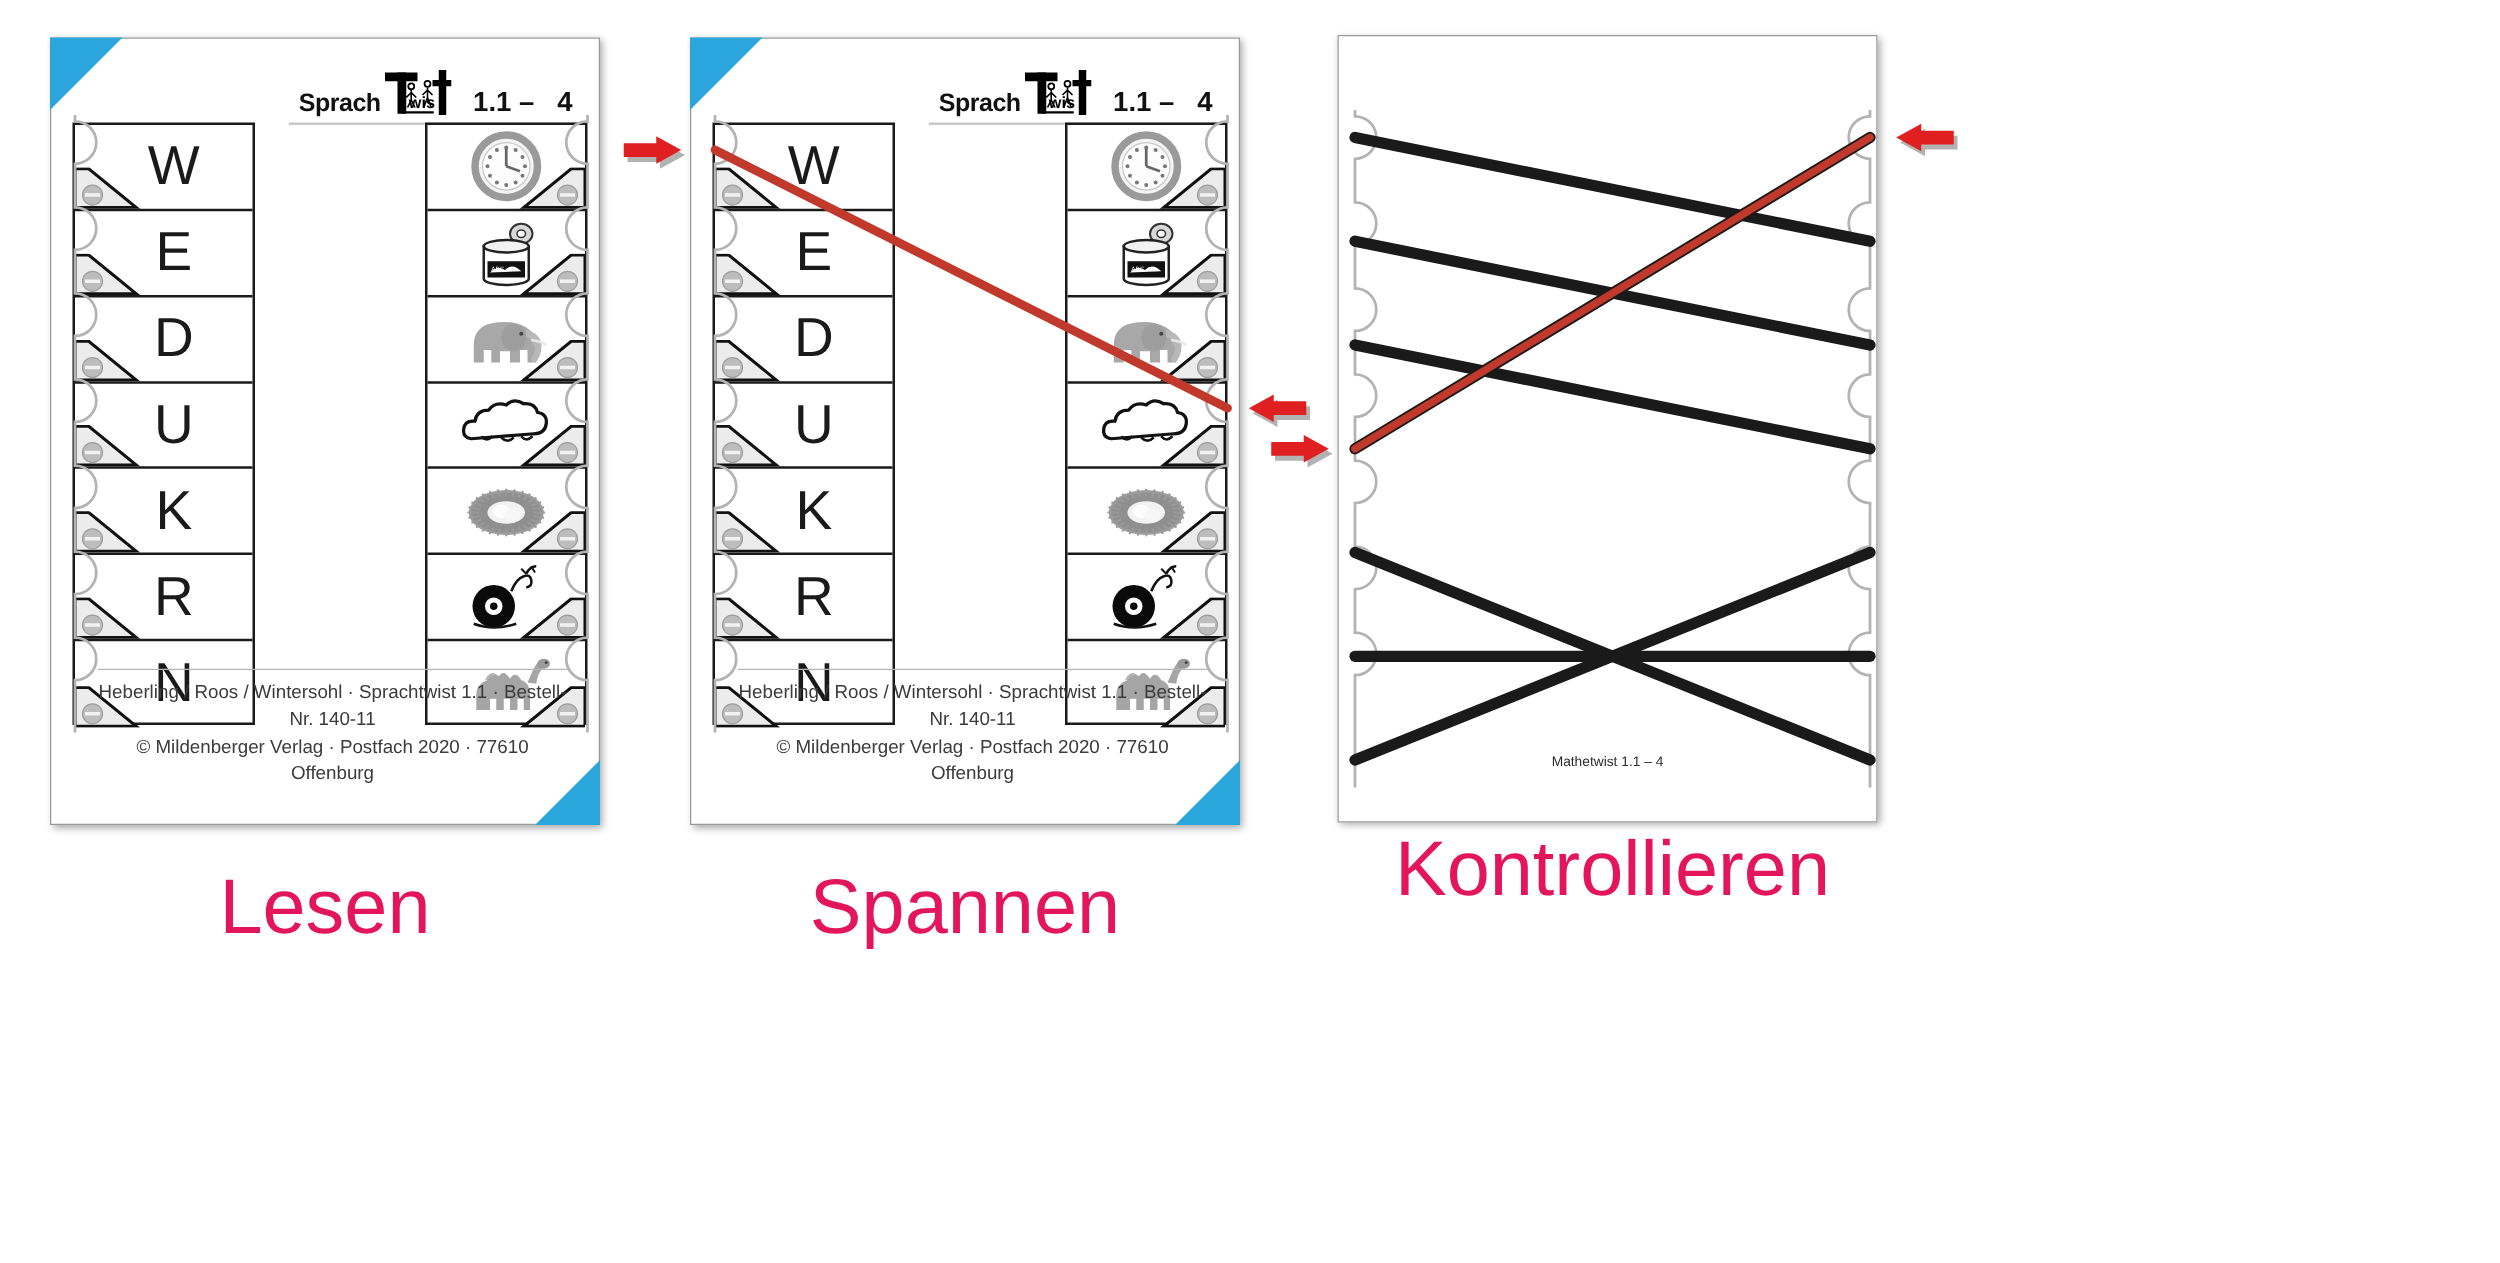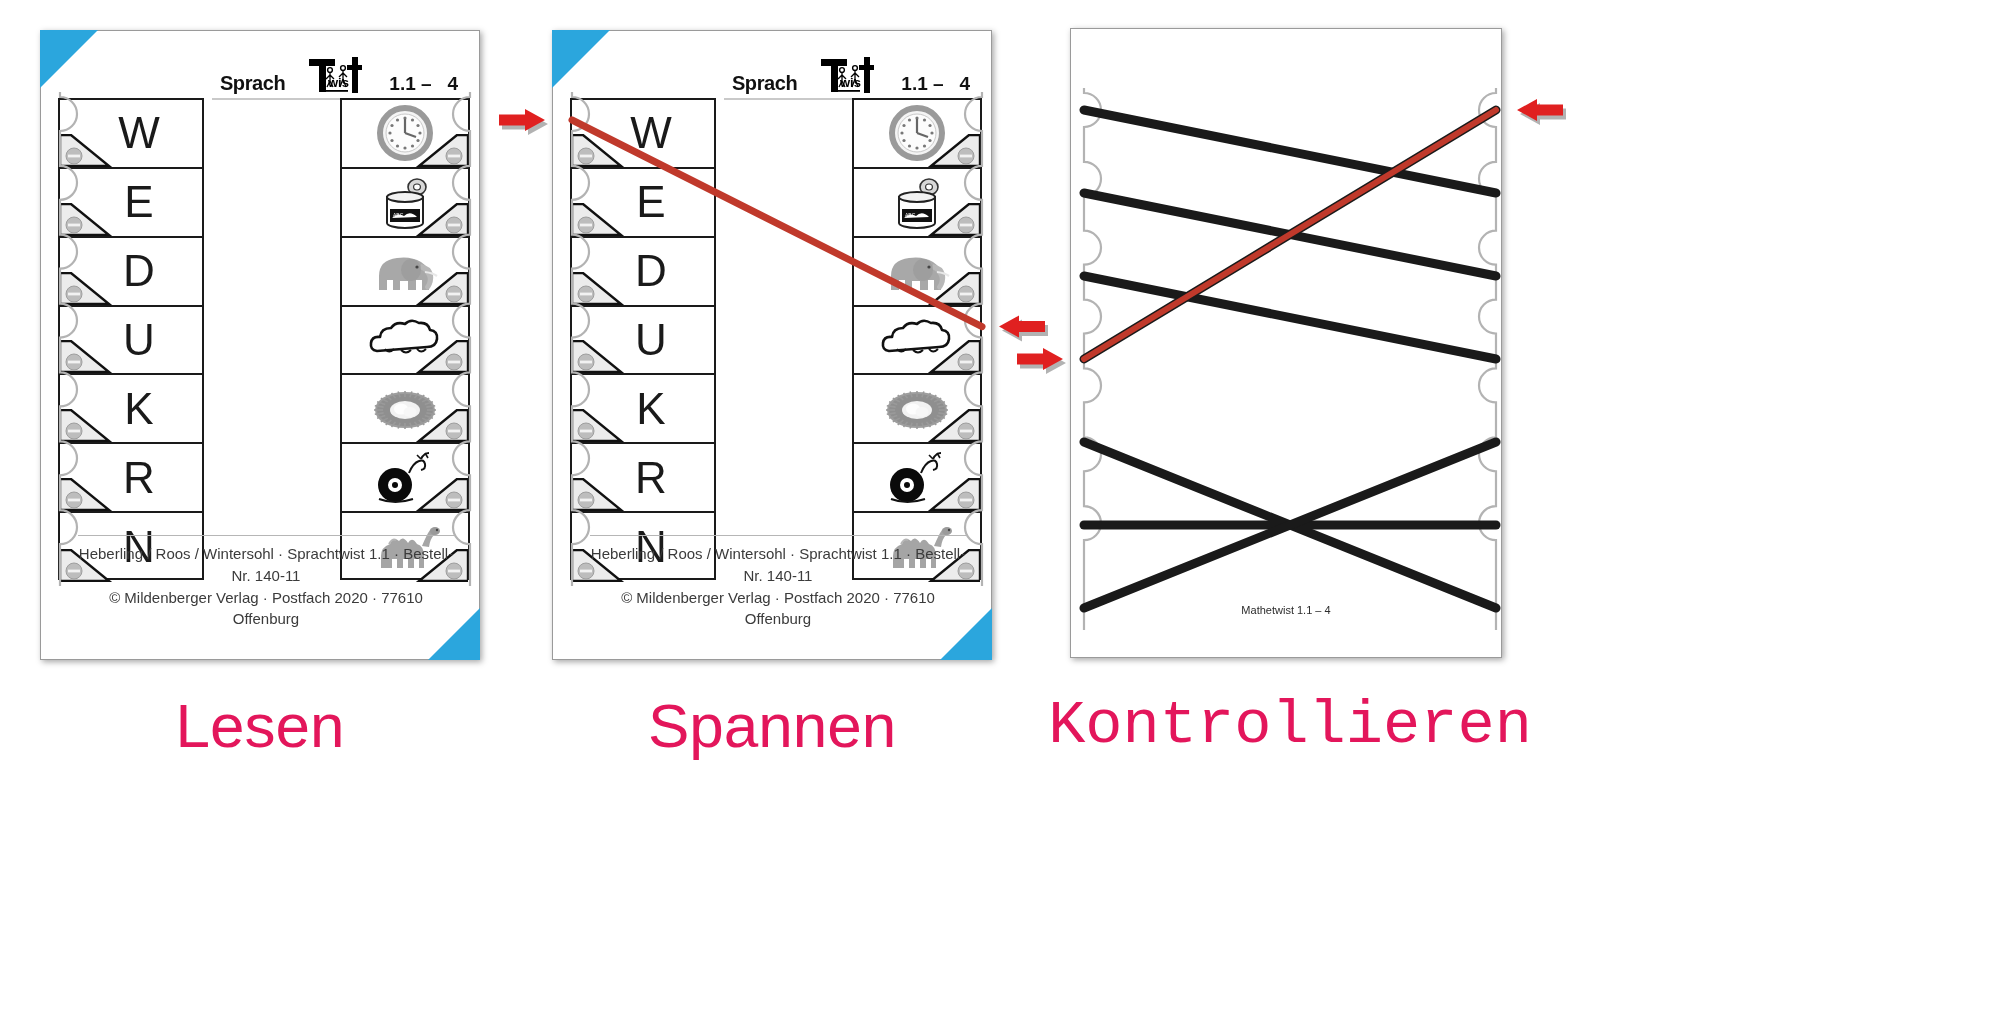--- a/index.html
+++ b/index.html
@@ -60,43 +60,42 @@
     justify-content: flex-end;
   }
   .title-wrap {
     position: relative;
     display: flex;
     align-items: baseline;
     border-bottom: 2.5px solid #c9c9c9;
     padding: 0 8px 3px 8px;
     min-width: 212px;
     justify-content: flex-end;
-    gap: 20px;
   }
   .title-sprach {
     font-weight: bold;
     font-size: 20px;
     letter-spacing: -0.4px;
     color: #111;
     font-family: "Liberation Sans", sans-serif;
   }
   .logo-twist {
     position: relative;
     display: inline-block;
     width: 58px;
     height: 34px;
     margin: 0 1px;
     vertical-align: baseline;
   }
   .logo-twist svg { position: absolute; left: 0; bottom: -5px; }
   .title-num {
     font-weight: bold;
-    font-size: 19px;
+    font-size: 22px;
     color: #111;
-    margin-left: 4px;
+    margin-left: 14px;
     white-space: pre;
   }
 
   
   .sheet-footer {
     position: absolute;
     left: 38px; right: 26px;
     bottom: 30px;
     text-align: center;
     font-size: 15px;
@@ -748,15 +747,15 @@
         <path d="M 1017 353.5 L 1043 353.5 L 1043 348 L 1063 359 L 1043 370 L 1043 364.5 L 1017 364.5 Z" fill="#e02020"></path>
       </g>
       <g>
         <path d="M 1563 104.5 L 1537 104.5 L 1537 99 L 1517 110 L 1537 121 L 1537 115.5 L 1563 115.5 Z" fill="rgba(0,0,0,0.3)" transform="translate(3,4)"></path>
         <path d="M 1563 104.5 L 1537 104.5 L 1537 99 L 1517 110 L 1537 121 L 1537 115.5 L 1563 115.5 Z" fill="#e02020"></path>
       </g>
     </svg>
 
   <div class="caption" style="left:552px; top:690px; width:440px;">Spannen</div>
   <div class="caption" style="left:40px; top:690px; width:440px;">Lesen</div>
-  <div class="caption" style="left:1030px; top:690px; width:520px;font-family:Liberation Mono, monospace;">Kontrollieren</div>
+  <div class="caption" style="left:1030px; top:660px; width:520px;">Kontrollieren</div>
 
 </div>
 
 </body></html>

